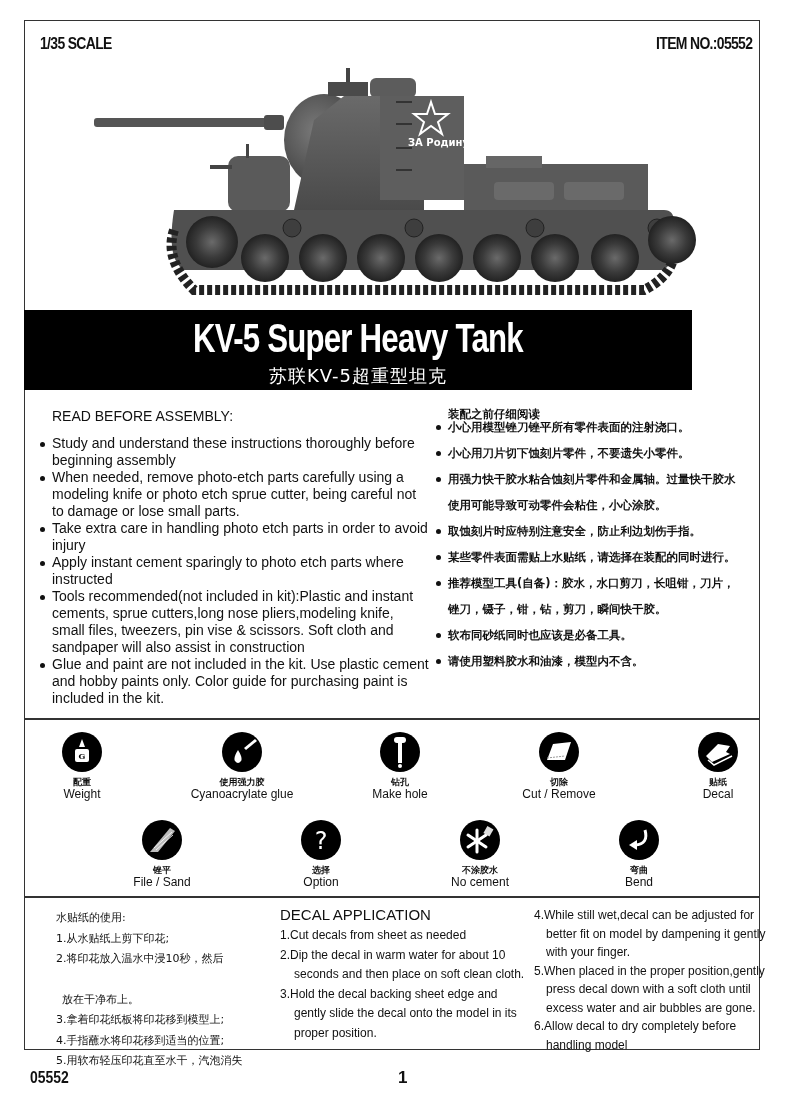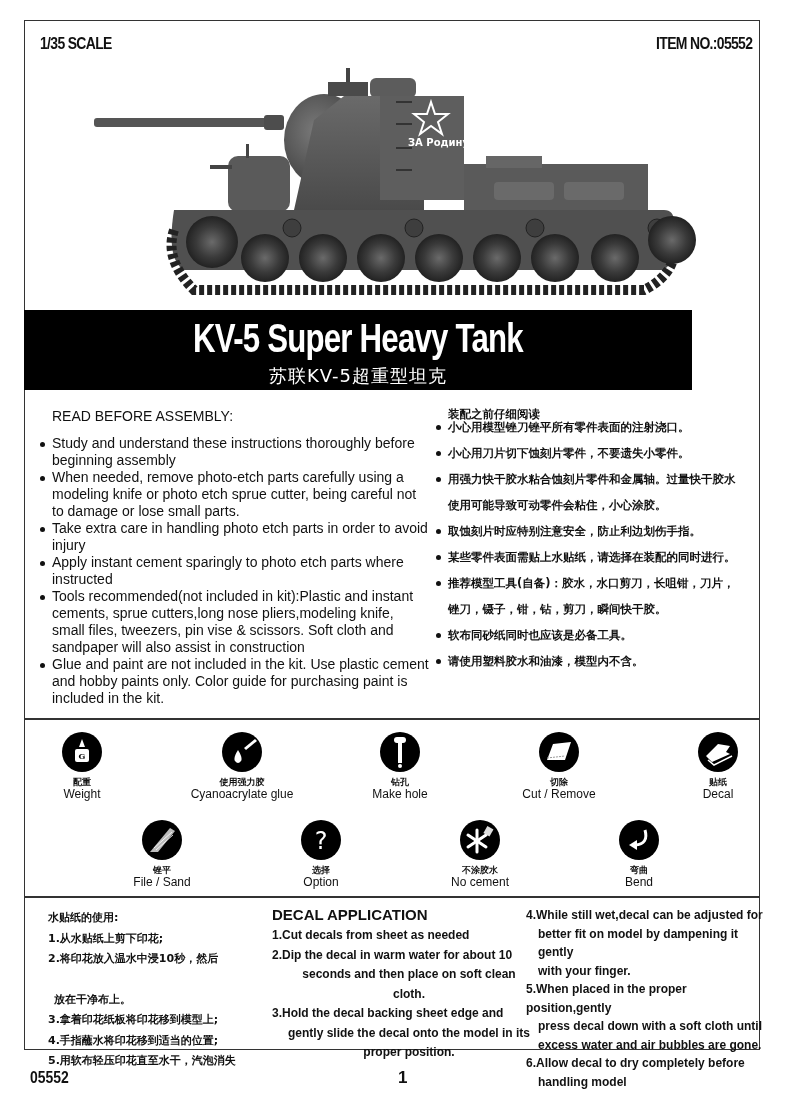--- a/index.html
+++ b/index.html
@@ -42,29 +42,29 @@
   .divider { position: absolute; left: 24px; width: 736px; height: 1.5px; background: #333; }
 
   .icon-section { position: absolute; left: 24px; top: 720px; width: 736px; height: 176px; }
   .icon-item { position: absolute; width: 160px; text-align: center; }
   .icon-circle { width: 40px; height: 40px; border-radius: 50%; background: #000; margin: 0 auto;
                  display: flex; align-items: center; justify-content: center; overflow: hidden; }
   .icon-circle svg { width: 40px; height: 40px; }
   .icon-zh { font-family: "DejaVu Sans", sans-serif; font-size: 9px; font-weight: bold; margin-top: 5px; line-height: 10px; }
   .icon-en { font-size: 12px; line-height: 14px; }
 
-  .decal-section { position: absolute; left: 32px; top: 898px; width: 736px; height: 128px; font-weight: bold; }
+  .decal-section { position: absolute; left: 40px; top: 898px; width: 736px; height: 128px; }
   .decal-zh { position: absolute; left: 16px; top: 10px; width: 230px; font-family: "DejaVu Sans", sans-serif;
               font-size: 11px; }
   .decal-zh div { height: 20.5px; line-height: 20px; }
   .decal-zh .indent { padding-left: 6px; margin-top: 20px; }
   .decal-en { position: absolute; left: 240px; top: 8px; width: 260px; font-size: 12px; }
   .decal-en .heading { font-size: 15px; margin-bottom: 3px; }
   .decal-en div.line { line-height: 19.5px; }
-  .decal-en .cont { padding-left: 14px; text-align: center; }
+  .decal-en .cont { padding-left: 14px; }
   .decal-en2 { position: absolute; left: 494px; top: 8px; width: 240px; font-size: 12px; }
   .decal-en2 div.line { line-height: 18.5px; }
   .decal-en2 .cont { padding-left: 12px; }
 
   .footer-code { position: absolute; left: 30px; top: 1068px; font-weight: bold; font-size: 17px;
                  transform: scaleX(0.82); transform-origin: left center; }
   .footer-page { position: absolute; left: 398px; top: 1068px; font-weight: bold; font-size: 17px; }
 </style>
 </head>
 <body>

